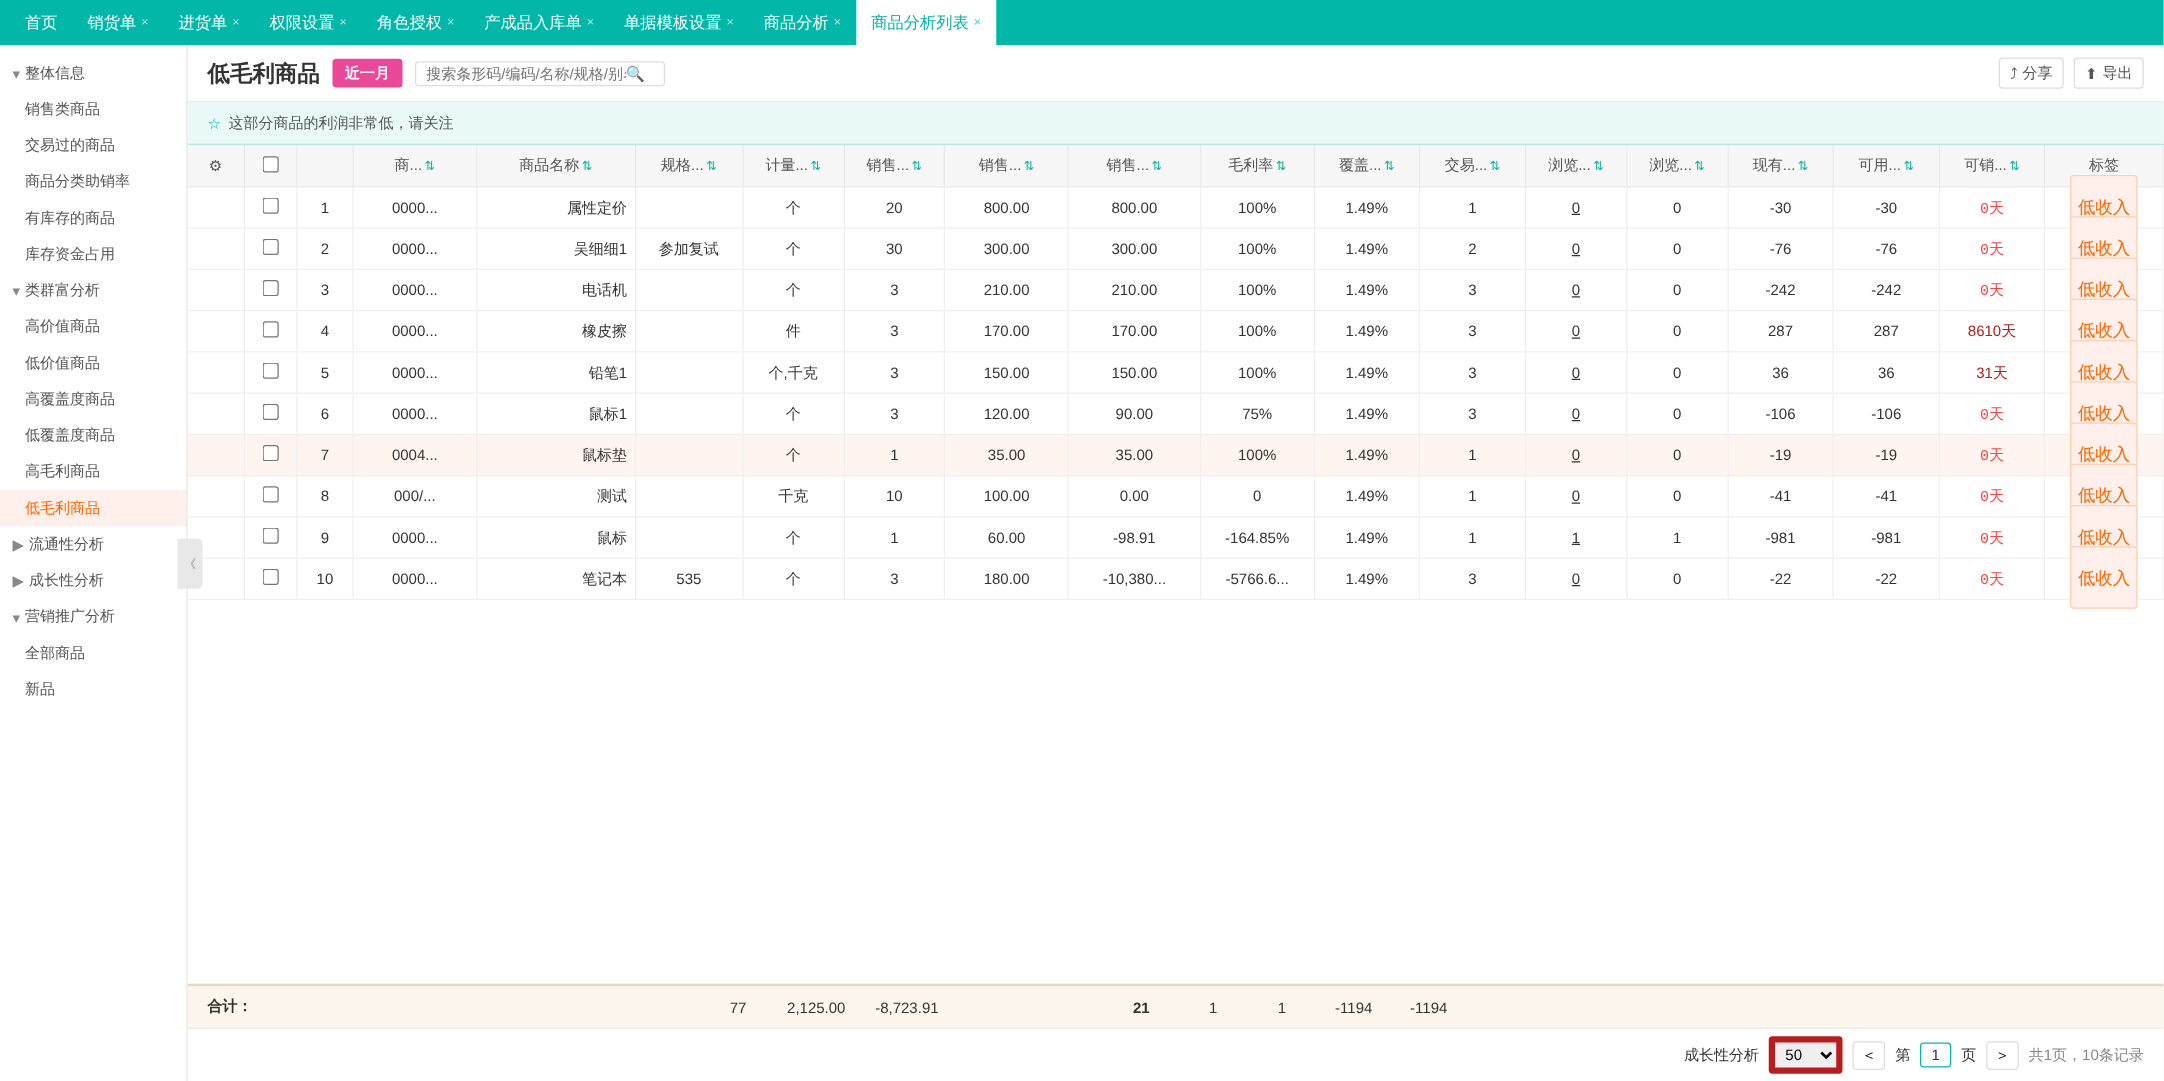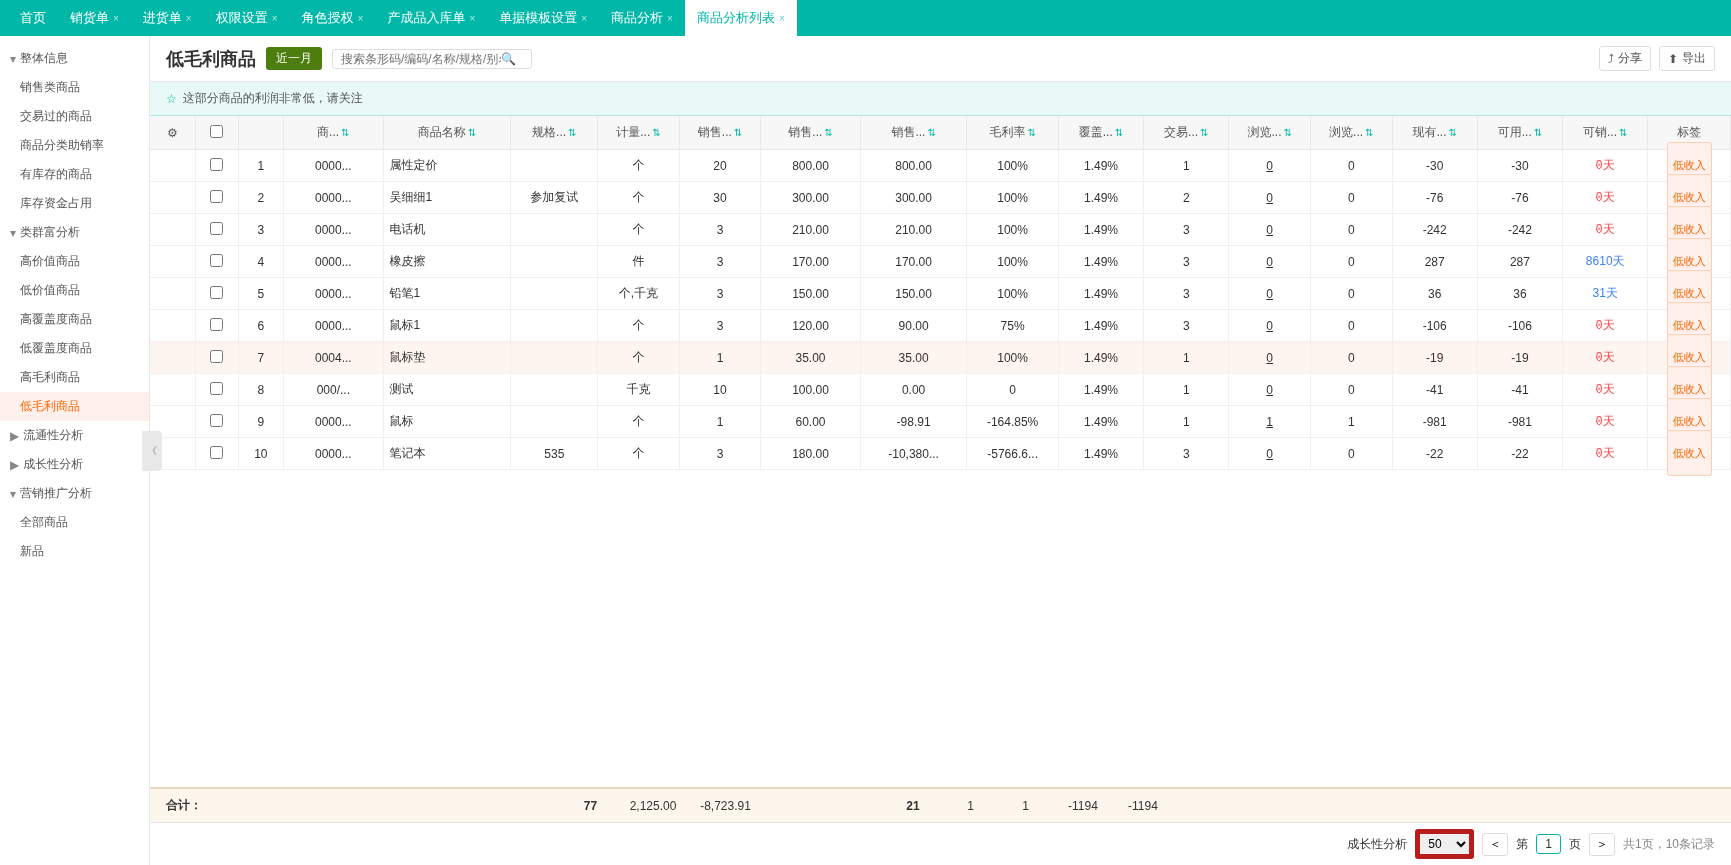--- a/index.html
+++ b/index.html
@@ -69,27 +69,28 @@
       background: #fff;
       padding: 10px 16px;
       display: flex;
       align-items: center;
       justify-content: space-between;
       border-bottom: 1px solid #e8e8e8;
     }
     .main-header-left { display: flex; align-items: center; gap: 10px; }
     .page-title { font-size: 18px; font-weight: bold; color: #333; }
     .filter-btn {
-      background: #4d7c0f;
+      background: #ec4899;
       color: #fff;
       border: none;
       border-radius: 3px;
       padding: 3px 10px;
       font-size: 12px;
       cursor: pointer;
+      font-weight: bold;
     }
     .search-box {
       display: flex;
       align-items: center;
       border: 1px solid #ddd;
       border-radius: 3px;
       padding: 2px 8px;
       background: #fff;
       width: 200px;
     }
@@ -154,31 +155,31 @@
     thead th .sort-icon { color: #00b7a8; font-size: 10px; margin-left: 2px; }
     tbody tr { border-bottom: 1px solid #f0f0f0; }
     tbody tr.highlighted { background: #fff5f0; }
     tbody td {
       padding: 7px 6px;
       text-align: center;
       color: #333;
       border-right: 1px solid #f0f0f0;
       white-space: nowrap;
     }
-    tbody td.text-left { text-align: left; }
+    tbody td.text-left { text-align: right; }
     .tag-low-income {
       background: #fff0eb;
       color: #ff6600;
       border: 1px solid #ffcfb3;
       border-radius: 3px;
       padding: 16px 5px;
-      font-size: 11px;
+      font-size: 14px;
     }
     .zero-day { color: #ff4444; font-family: Liberation Mono, monospace; }
-    .days-normal { color: #3b82f6; }
+    .days-normal { color: #b91c1c; }
     .link-underline { text-decoration: underline; color: #333; cursor: pointer; }
 
     
     .table-footer {
       background: #fdf6ec;
       border-top: 2px solid #e8d8c0;
       padding: 8px 16px;
       display: flex;
       align-items: center;
       font-size: 12px;
@@ -601,21 +602,21 @@
     </div>
 
     <div class="table-footer">
       <span class="total-label">合计：</span>
       <span style="min-width:32px; display:inline-block;"></span>
       <span style="min-width:30px; display:inline-block;"></span>
       <span style="min-width:70px; display:inline-block;"></span>
       <span style="min-width:90px; display:inline-block;"></span>
       <span style="min-width:60px; display:inline-block;"></span>
       <span style="min-width:55px; display:inline-block;"></span>
-      <span style="min-width:55px; display:inline-block; text-align:center;font-weight:bold;">77</span>
+      <span style="min-width:55px; display:inline-block; text-align:center;">77</span>
       <span style="min-width:70px; display:inline-block; text-align:center;">2,125.00</span>
       <span style="min-width:75px; display:inline-block; text-align:center;">-8,723.91</span>
       <span style="min-width:60px; display:inline-block;"></span>
       <span style="min-width:60px; display:inline-block;"></span>
       <span style="min-width:60px; display:inline-block; text-align:center;font-weight:bold;">21</span>
       <span style="min-width:55px; display:inline-block; text-align:center;">1</span>
       <span style="min-width:55px; display:inline-block; text-align:center;">1</span>
       <span style="min-width:60px; display:inline-block; text-align:center;">-1194</span>
       <span style="min-width:60px; display:inline-block; text-align:center;">-1194</span>
     </div>

